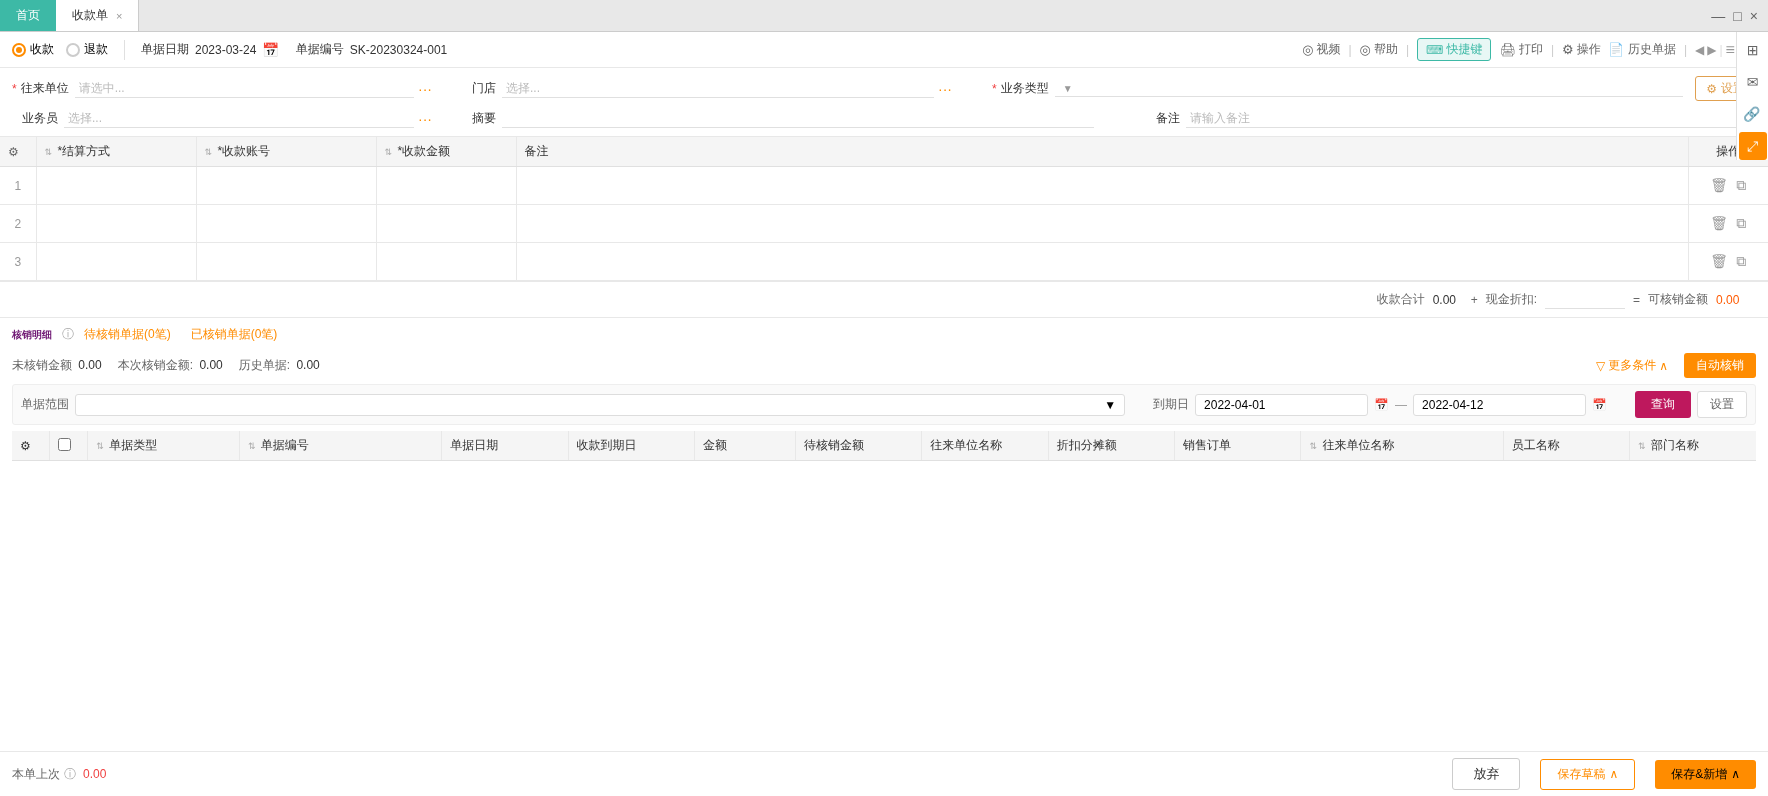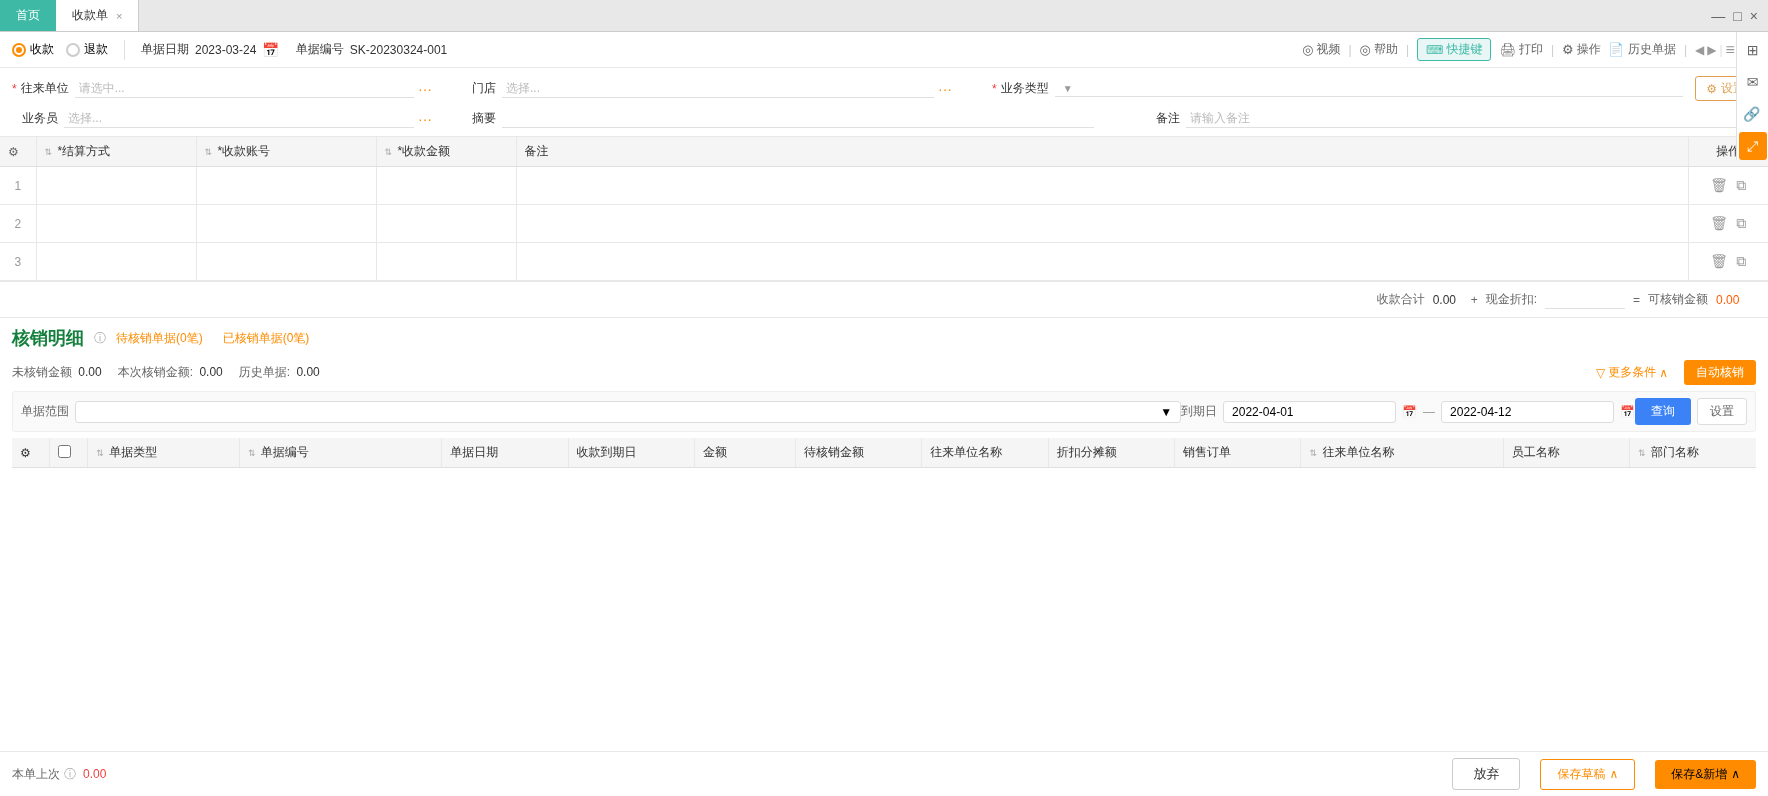--- a/index.html
+++ b/index.html
@@ -133,51 +133,51 @@
     }
 
     
     .verify-section {
       padding: 8px 12px 0;
       background: #fff;
       flex: 1;
       display: flex; flex-direction: column; overflow: hidden;
     }
     .verify-header { display: flex; align-items: center; gap: 10px; margin-bottom: 6px; }
-    .verify-title { font-size: 18px; font-weight: bold; color: #15803d; }
+    .verify-title { font-size: 10px; font-weight: bold; color: #701a75; }
     .verify-info-icon { color: #aaa; cursor: pointer; font-size: 12px; }
     .verify-tab { color: #ff8c00; cursor: pointer; font-size: 12px; }
     .verify-tab-sep { color: #ccc; }
     .verify-stats { display: flex; align-items: center; gap: 16px; padding: 4px 0 6px; color: #666; }
     .stat-label { color: #666; }
     .stat-val { color: #333; margin-left: 3px; }
     .filter-btn { color: #ff8c00; cursor: pointer; display: flex; align-items: center; gap: 3px; }
     .auto-btn {
       background: #ff8c00; color: #fff; border: none;
       padding: 4px 12px; border-radius: 3px; cursor: pointer;
     }
     .filter-row {
-      display: flex; align-items: center; gap: 0;
+      display: flex; align-items: center; gap: 28px;
       padding: 6px 8px; background: #fafafa; border: 1px solid #eee; border-radius: 3px;
       margin-bottom: 6px;
     }
     .filter-field { display: flex; align-items: center; gap: 6px; flex: 1; }
     .filter-label { color: #666; white-space: nowrap; }
     .filter-select {
       border: 1px solid #ddd; padding: 3px 8px; border-radius: 3px;
       background: #fff; cursor: pointer; min-width: 120px;
       display: flex; align-items: center; justify-content: space-between;
     }
     .date-range { display: flex; align-items: center; gap: 6px; }
     .date-input {
       border: 1px solid #ddd; padding: 3px 8px; border-radius: 3px;
       background: #fff; min-width: 100px;
     }
     .query-btn {
-      background: #3b82f6; color: #fff; border: none;
+      background: #be185d; color: #fff; border: none;
       padding: 5px 16px; border-radius: 3px; cursor: pointer;
     }
     .setting-btn2 {
       background: #fff; border: 1px solid #ddd; color: #666;
       padding: 4px 12px; border-radius: 3px; cursor: pointer;
     }
 
     
     .bottom-table th { font-size: 12px; }
 

